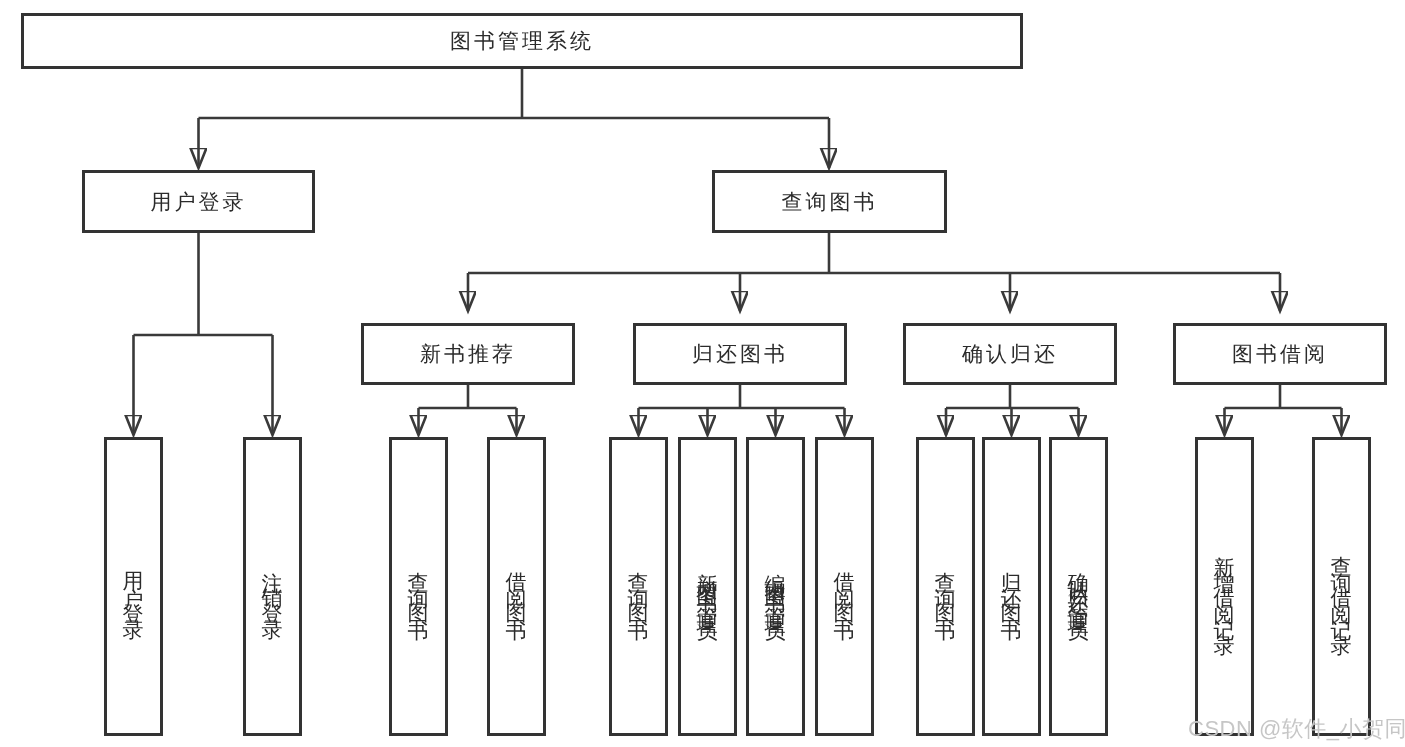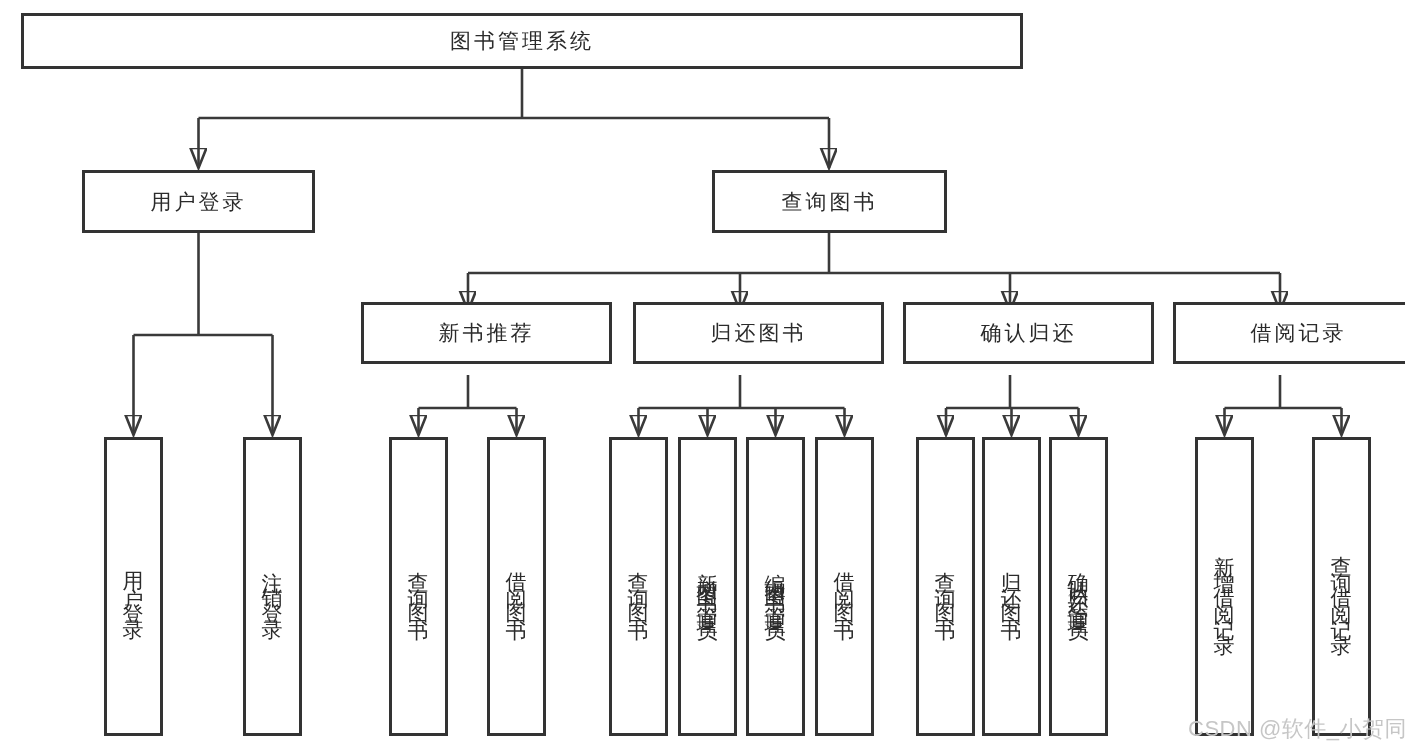--- a/index.html
+++ b/index.html
@@ -15,21 +15,21 @@
     color:#2b2b2b;
   }
   .node.h span{font-size:21px;letter-spacing:3px;white-space:nowrap;}
   .node.v span{
     writing-mode:vertical-rl;text-orientation:upright;
     font-size:21px;line-height:1;white-space:nowrap;
   }
   
   .lvl1{left:21px;top:13px;width:1002px;height:56px;}
   .lvl2{top:170px;height:63px;}
-  .lvl3{top:302px;width:251px;height:62px;}
+  .lvl3{top:323px;width:214px;height:62px;}
   .leaf{top:437px;width:59px;height:299px;}
   .watermark{
     position:absolute;left:1188px;top:714px;z-index:5;
     font-size:22px;color:#c6c6c6;letter-spacing:0.5px;white-space:nowrap;
   }
 </style>
 </head>
 <body>
 
 <div class="canvas">
@@ -96,21 +96,21 @@
   <div class="node h lvl3" style="left:361px;">
     <span>新书推荐</span>
   </div>
   <div class="node h lvl3" style="left:633px;">
     <span>归还图书</span>
   </div>
   <div class="node h lvl3" style="left:903px;">
     <span>确认归还</span>
   </div>
   <div class="node h lvl3" style="left:1173px;">
-    <span>借阅记录</span>
+    <span>图书借阅</span>
   </div>
 
   <div class="node v leaf" style="left:104px;">
     <span style="letter-spacing: 16px;">用户登录</span>
   </div>
   <div class="node v leaf" style="left:243px;">
     <span style="letter-spacing: 16px;">注销登录</span>
   </div>
   <div class="node v leaf" style="left:389px;">
     <span style="letter-spacing: 16px;">查询图书</span>

